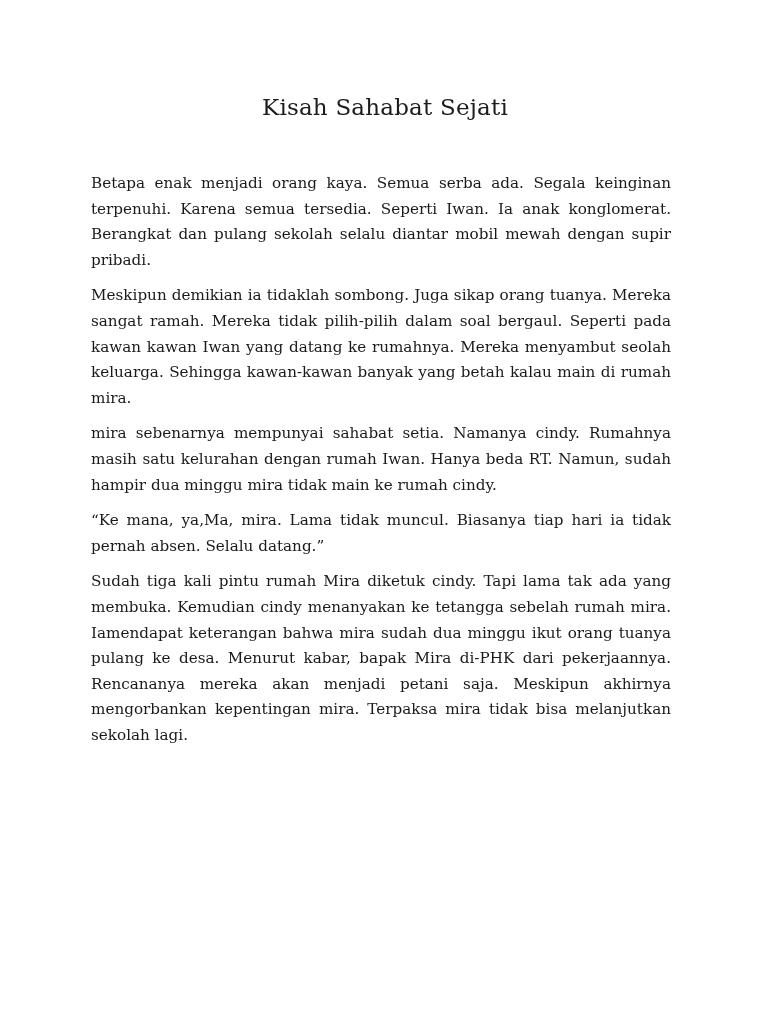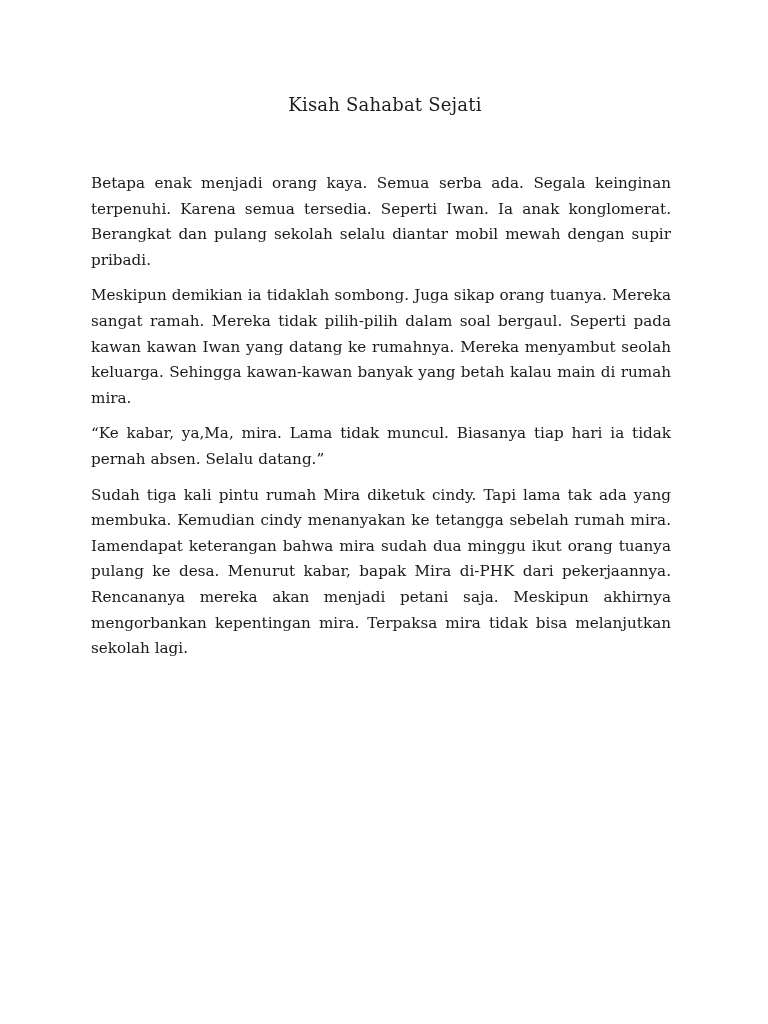--- a/index.html
+++ b/index.html
@@ -20,21 +20,21 @@
       top: 0;
       width: 588px;
     }
     .title {
       position: absolute;
       left: 0;
       top: 94px;
       width: 588px;
       text-align: center;
       font-family: "DejaVu Serif", "Liberation Serif", serif;
-      font-size: 18px;
+      font-size: 23px;
       font-weight: normal;
       letter-spacing: 0.2px;
       margin: 0;
       color: #1c1c1c;
     }
     .body-text {
       position: absolute;
       left: 0;
       top: 171px;
       width: 588px;
@@ -49,16 +49,17 @@
     }
   </style>
 </head>
 <body>
 
 <div class="page">
   <h1 class="title">Kisah Sahabat Sejati</h1>
   <div class="body-text">
     <p class="para">Betapa enak menjadi orang kaya. Semua serba ada. Segala keinginan terpenuhi. Karena semua tersedia. Seperti Iwan. Ia anak konglomerat. Berangkat dan pulang sekolah selalu diantar mobil mewah dengan supir pribadi.</p>
     <p class="para">Meskipun demikian ia tidaklah sombong. Juga sikap orang tuanya. Mereka sangat ramah. Mereka tidak pilih-pilih dalam soal bergaul. Seperti pada kawan kawan Iwan yang datang ke rumahnya. Mereka menyambut seolah keluarga. Sehingga kawan-kawan banyak yang betah kalau main di rumah mira.</p>
-    <p class="para">“Ke kabar, ya,Ma, mira. Lama tidak muncul. Biasanya tiap hari ia tidak pernah absen. Selalu datang.”</p>
+    <p class="para">mira sebenarnya mempunyai sahabat setia. Namanya cindy. Rumahnya masih satu kelurahan dengan rumah Iwan. Hanya beda RT. Namun, sudah hampir dua minggu mira tidak main ke rumah cindy.</p>
+    <p class="para">“Ke mana, ya,Ma, mira. Lama tidak muncul. Biasanya tiap hari ia tidak pernah absen. Selalu datang.”</p>
     <p class="para">Sudah tiga kali pintu rumah Mira diketuk cindy. Tapi lama tak ada yang membuka. Kemudian cindy menanyakan ke tetangga sebelah rumah mira. Iamendapat keterangan bahwa mira sudah dua minggu ikut orang tuanya pulang ke desa. Menurut kabar, bapak Mira di-PHK dari pekerjaannya. Rencananya mereka akan menjadi petani saja. Meskipun akhirnya mengorbankan kepentingan mira. Terpaksa mira tidak bisa melanjutkan sekolah lagi.</p>
   </div>
 </div>
 
 </body></html>

